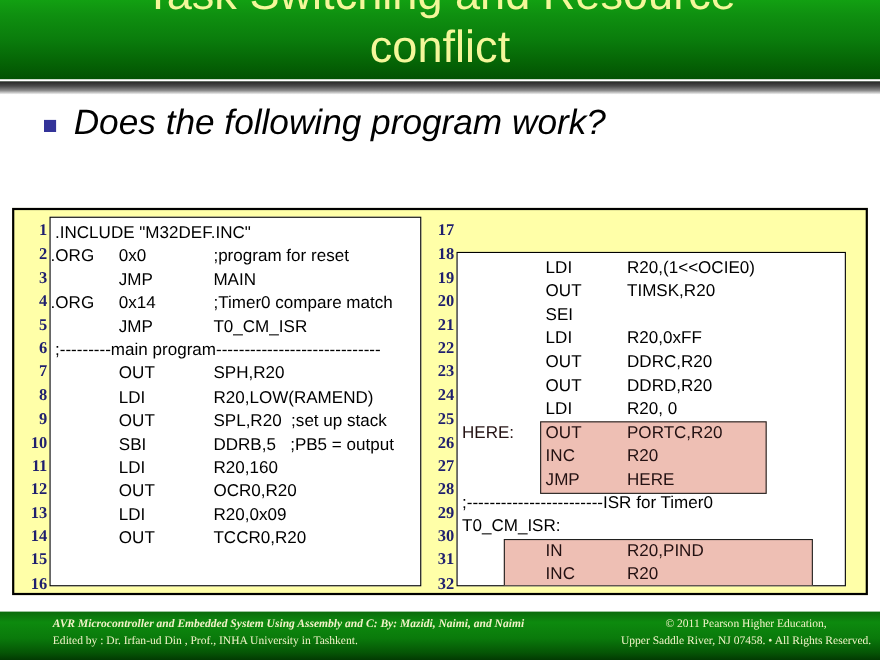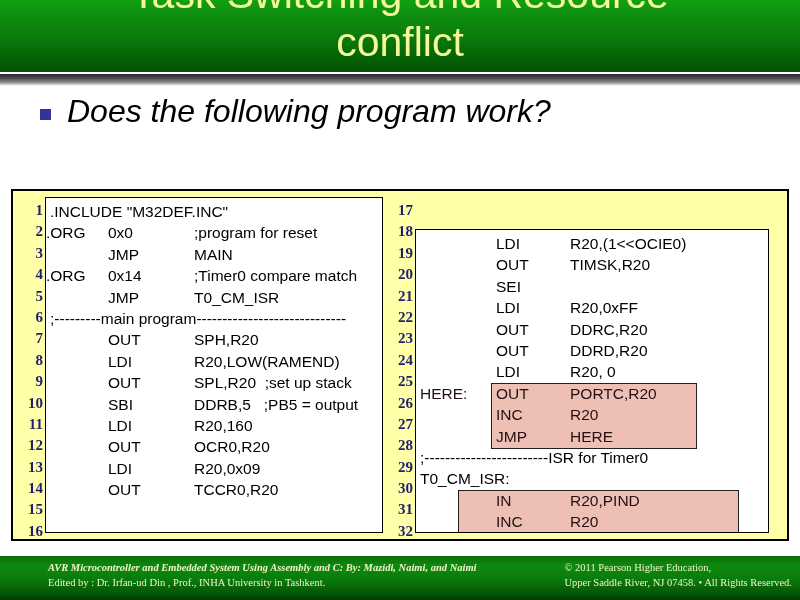--- a/index.html
+++ b/index.html
@@ -190,21 +190,21 @@
     line-height: 15px;
     color: #f2f2c8;
     margin-left: 24px;
   }
   .footer-left .l1 { font-style: italic; font-weight: bold; }
   .footer-left .l2 { }
   .footer-right {
     position: absolute;
     right: 8px;
     top: 4px;
-    text-align: left;
+    text-align: center;
     font-family: "Liberation Serif", serif;
     font-size: 10.5px;
     line-height: 15px;
     color: #f2f2c8;
   }
 </style>
 </head>
 <body>
 
 <div class="slide">

